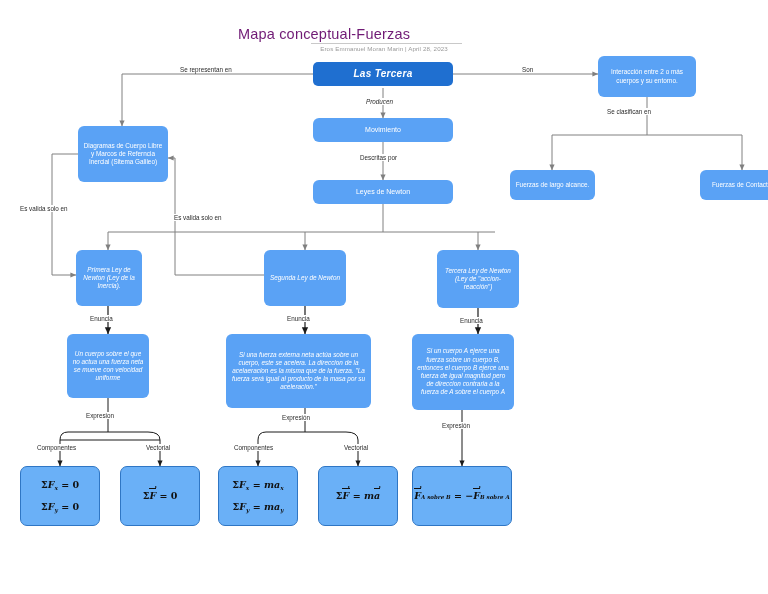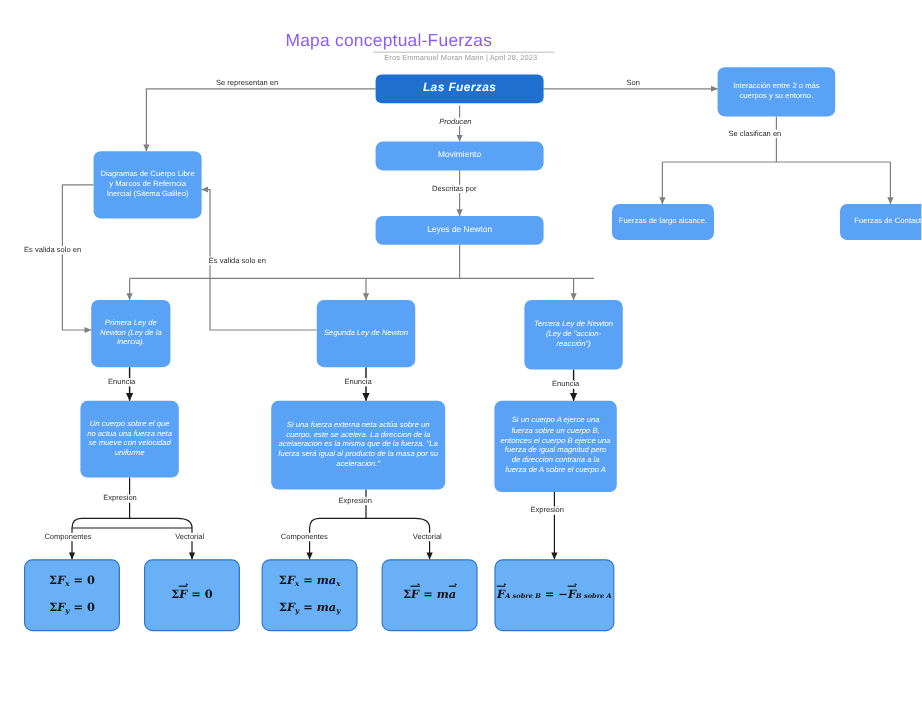--- a/index.html
+++ b/index.html
@@ -26,21 +26,21 @@
   }
 
   
   .doc-title {
     position: absolute;
     left: 0;
     top: 26px;
     width: 648px;
     text-align: center;
     font-size: 14.5px;
-    color: #8b5cf6;
+    color: #701a75;
     letter-spacing: .2px;
   }
   .title-rule {
     position: absolute;
     left: 311px;
     top: 43px;
     width: 151px;
     height: 1px;
     background: #c9c9c9;
   }
@@ -196,21 +196,21 @@
 
       <path d="M305,408 L305,432"></path>
       <path d="M258,440 Q258,432 266,432 L346,432 Q358,432 358,440"></path>
       <path d="M258,440 L258,466" marker-end="url(#ahd)"></path>
       <path d="M358,440 L358,466" marker-end="url(#ahd)"></path>
 
       <path d="M462,410 L462,466" marker-end="url(#ahd)"></path>
     </g>
   </svg>
 
-  <div class="node root" style="left:313px; top:62px; width:140px; height:24px;">Las Fuerzas</div>
+  <div class="node root" style="left:313px; top:62px; width:140px; height:24px;">Las Tercera</div>
 
   <div class="node" style="left:598px; top:56px; width:98px; height:41px;">Interacción entre 2 o más cuerpos y su entorno.</div>
 
   <div class="node" style="left:78px; top:126px; width:90px; height:56px;">Diagramas de Cuerpo Libre y Marcos de Referncia Inercial (Sitema Galileo)</div>
 
   <div class="node plain" style="left:313px; top:118px; width:140px; height:24px;">Movimiento</div>
 
   <div class="node plain" style="left:313px; top:180px; width:140px; height:24px;">Leyes de Newton</div>
 
   <div class="node" style="left:510px; top:170px; width:85px; height:30px;">Fuerzas de largo alcance.</div>

